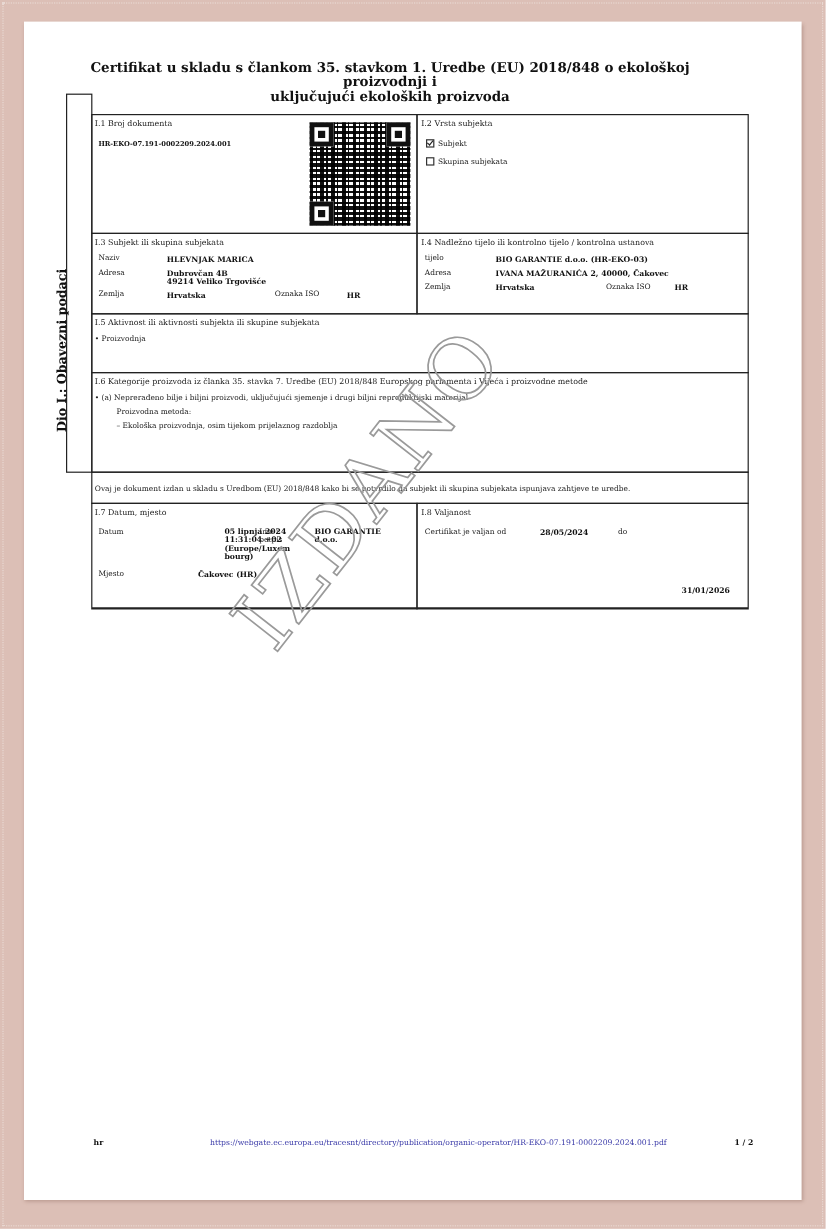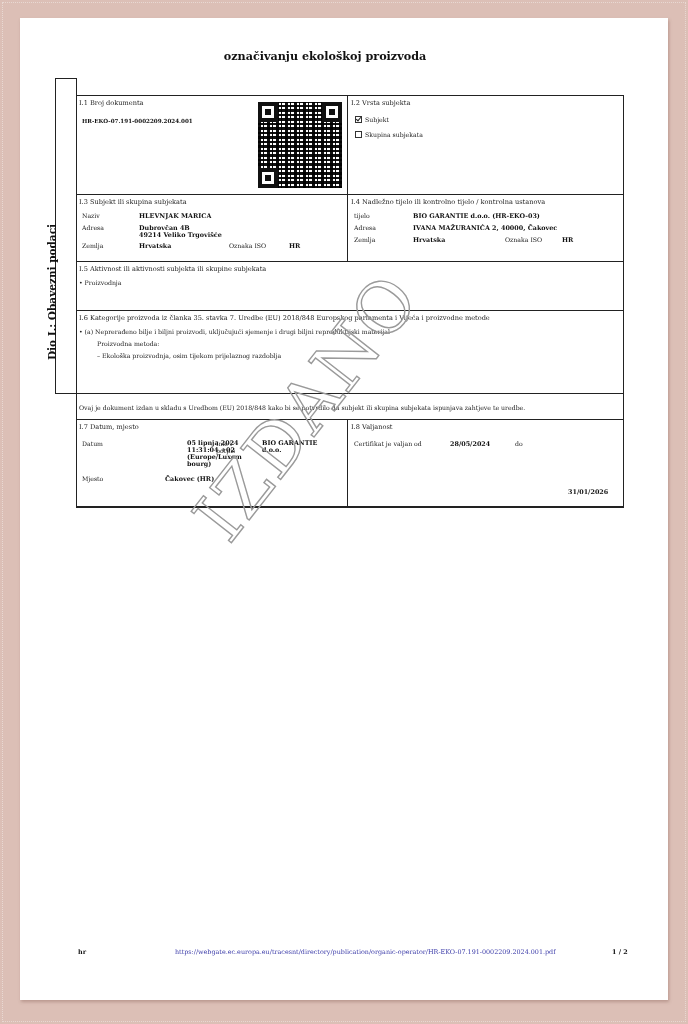--- a/index.html
+++ b/index.html
@@ -72,21 +72,22 @@
   .link { color: #3a3aa8; }
 </style>
 </head>
 <body>
 
 <div class="outer-frame"></div>
 
 <div class="page"></div>
 
 <div class="doc-title">
-  <div>označivanju ekološkoj proizvoda</div>
+  <div>Certifikat u skladu s člankom 35. stavkom 1. Uredbe (EU) 2018/848 o ekološkoj proizvodnji i</div>
+  <div>uključujući ekoloških proizvoda</div>
 </div>
 
 <div class="side-label-box"></div>
 <div class="side-label">Dio I.: Obavezni podaci</div>
 
 <div class="box" style="left:76px;top:95px;width:272px;height:100px;"></div>
 <div class="abs lbl" style="left:79px;top:99px;">I.1 Broj dokumenta</div>
 <div class="abs val" style="left:82px;top:118px;font-size:5.6px;">HR-EKO-07.191-0002209.2024.001</div>
 <div class="qr">
   <div class="finder" style="left:0;top:0;"></div>

